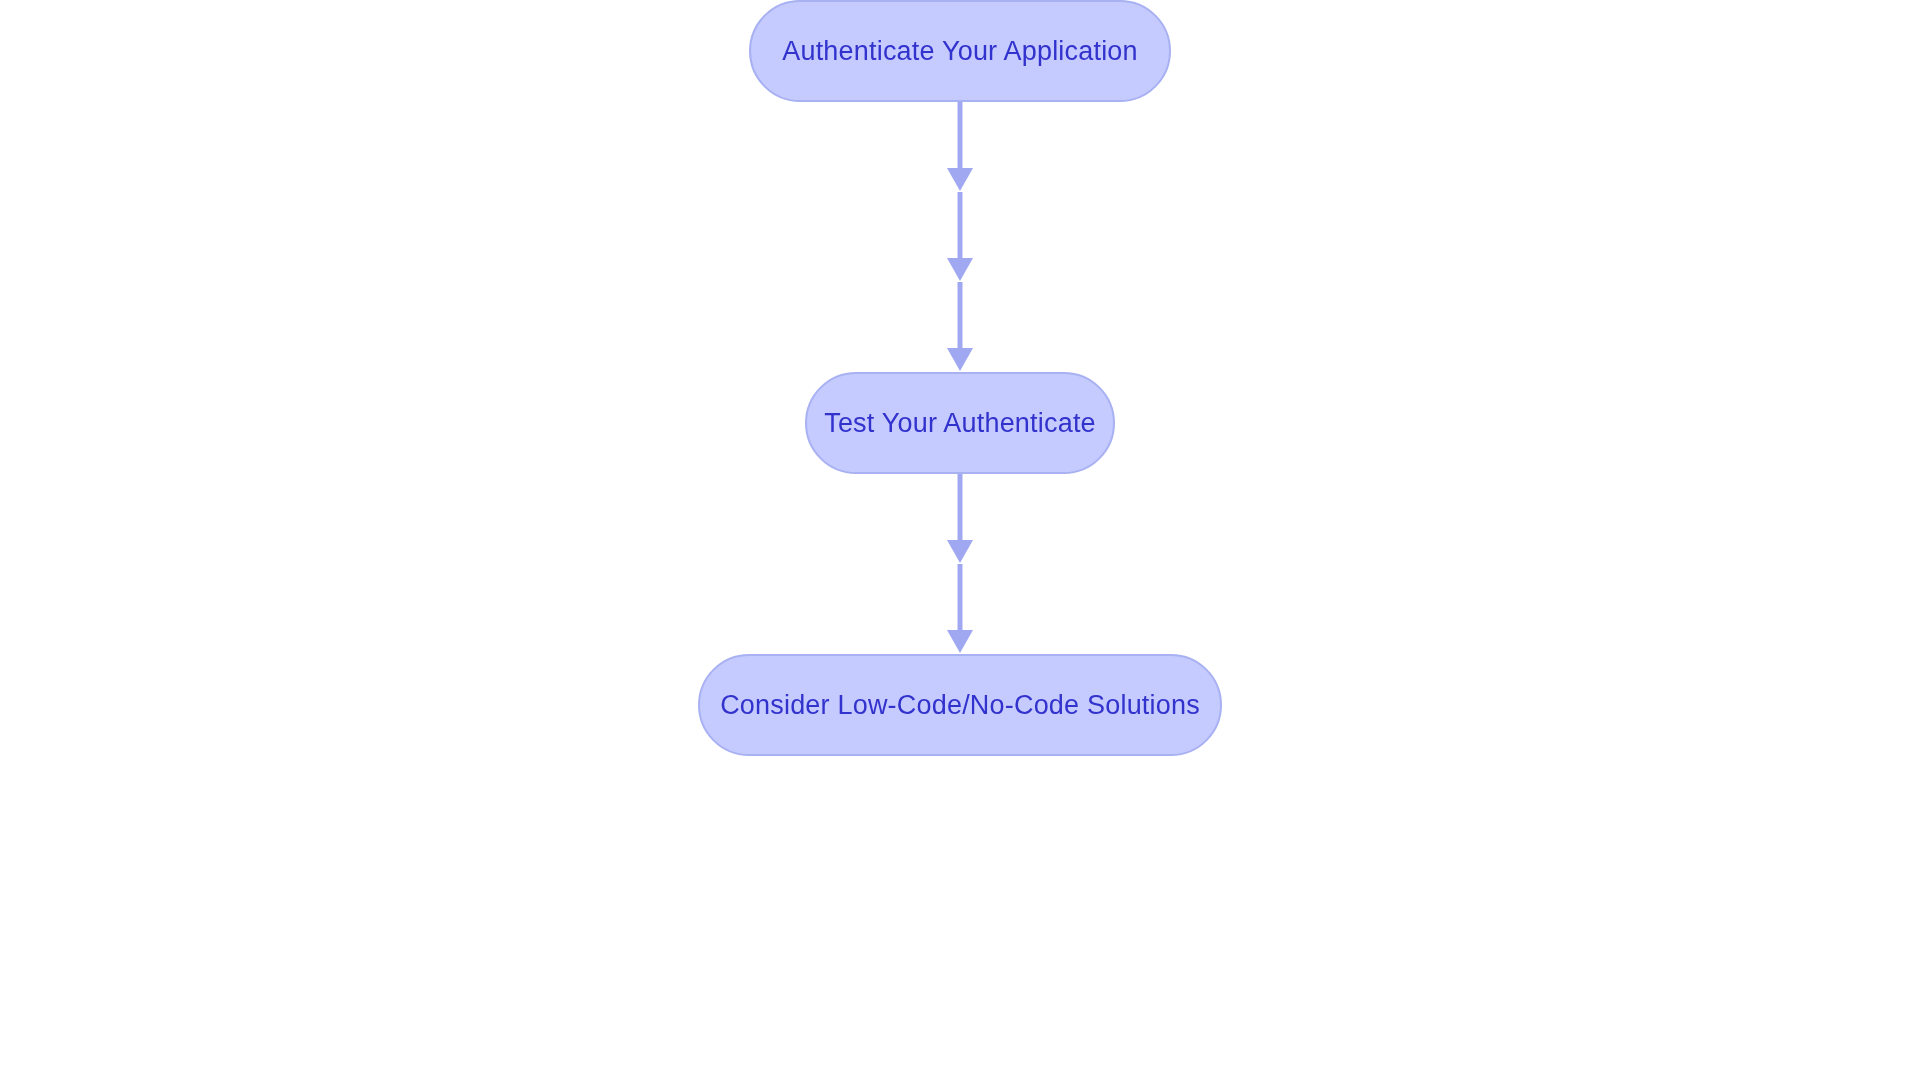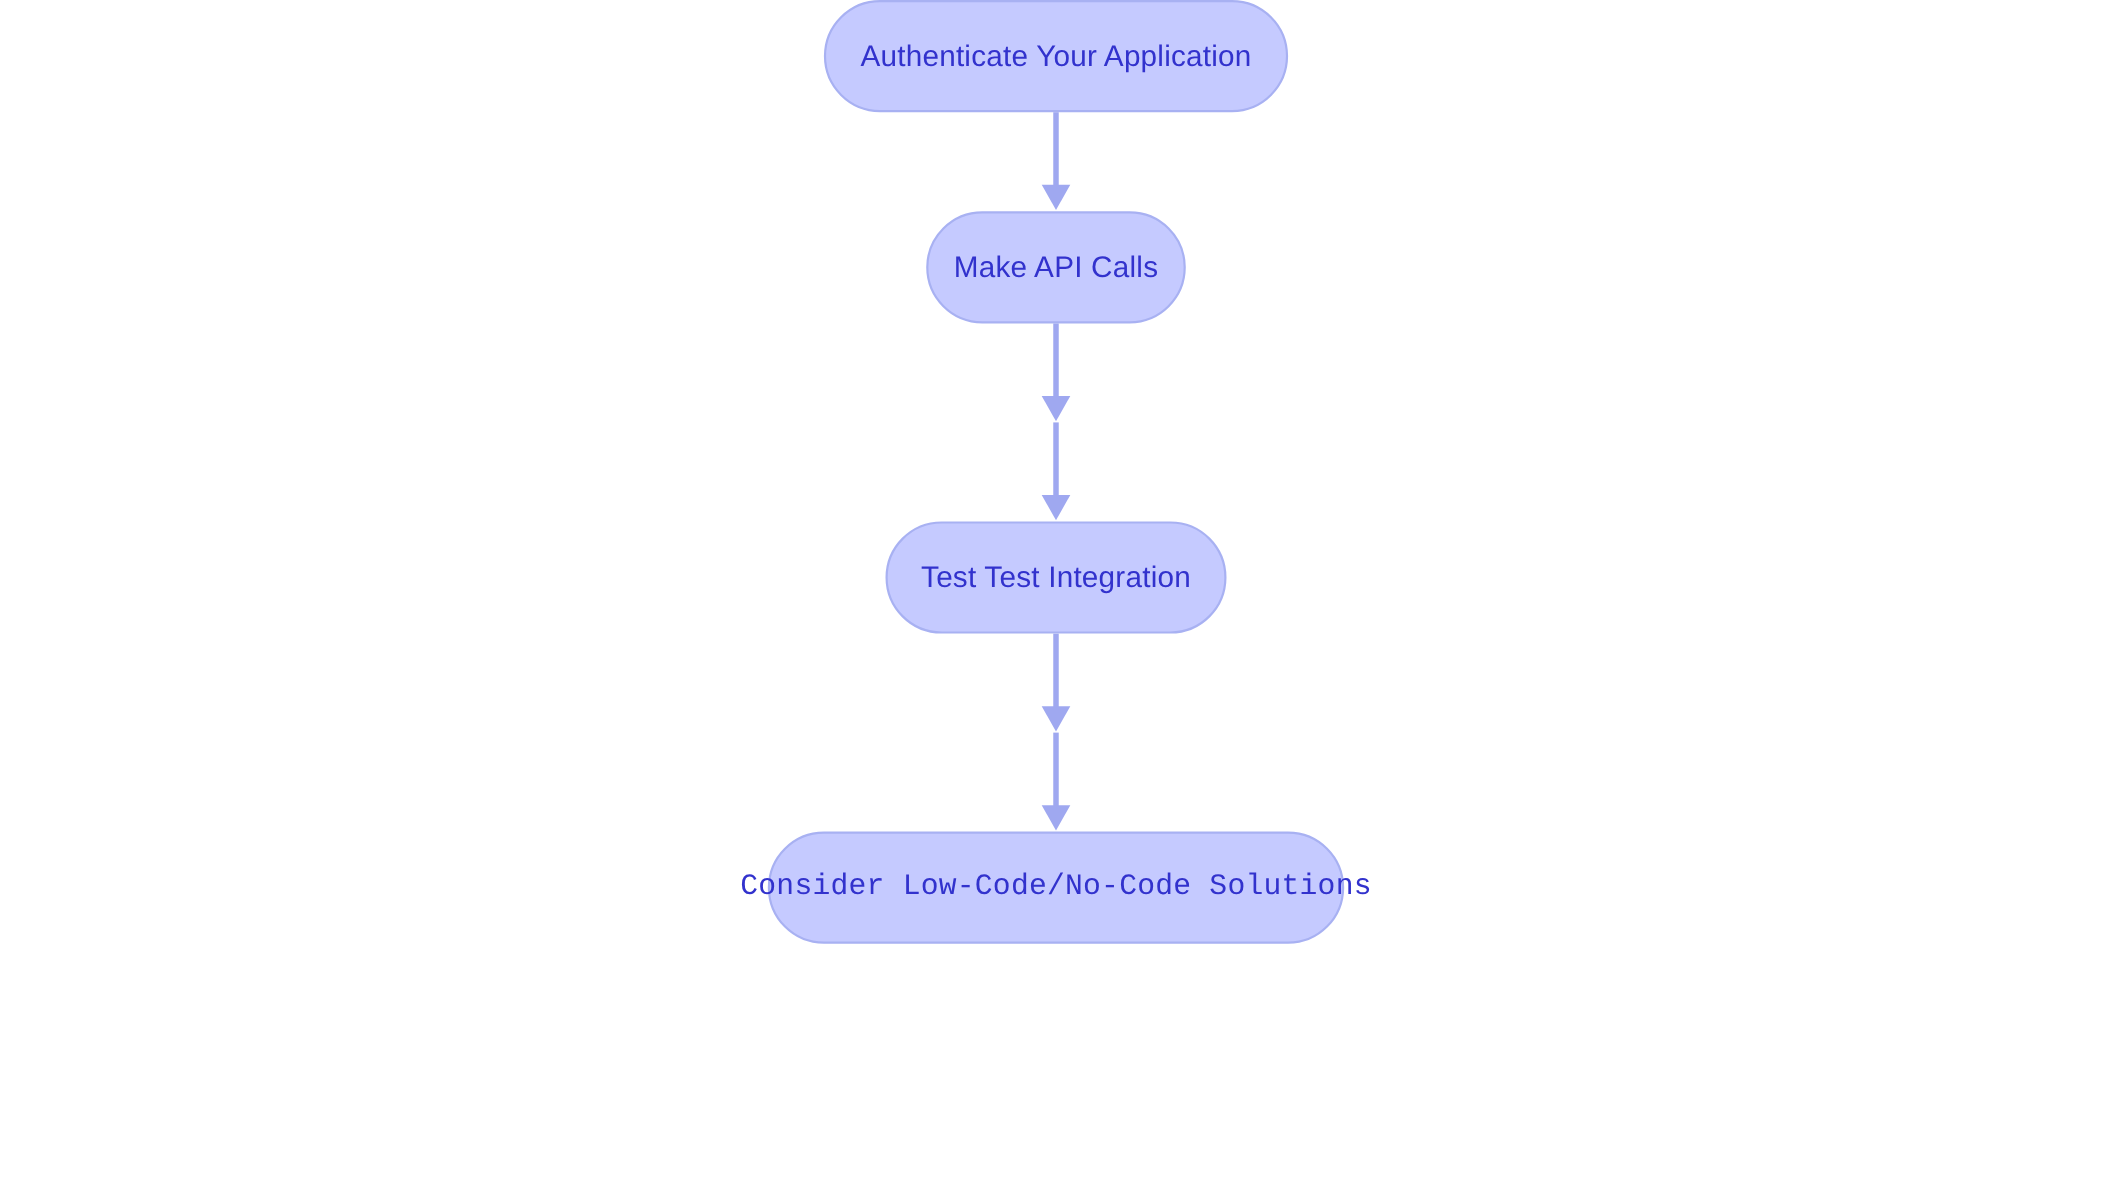--- a/index.html
+++ b/index.html
@@ -78,56 +78,53 @@
       <span class="node-label">Authenticate Your Application</span>
     </div>
 
     <div class="connector" style="height: 90px;">
       <svg width="30" height="90" viewBox="0 0 30 90" aria-hidden="true">
         <line x1="15" y1="0" x2="15" y2="68" stroke="#9fa8f0" stroke-width="5"></line>
         <polygon points="2,66 28,66 15,89" fill="#9fa8f0"></polygon>
       </svg>
     </div>
 
-    <div class="node" id="node-2" style="width: 236px; background: rgb(197, 202, 255); border-color: rgb(168, 177, 242); color: rgb(50, 50, 205);">
-      <span class="node-label">Make API Calls</span>
+
+    <div class="connector" style="height: 90px;">
+      <svg width="30" height="90" viewBox="0 0 30 90" aria-hidden="true">
+        <line x1="15" y1="0" x2="15" y2="68" stroke="#9fa8f0" stroke-width="5"></line>
+        <polygon points="2,66 28,66 15,89" fill="#9fa8f0"></polygon>
+      </svg>
+    </div>
+
+
+    <div class="connector" style="height: 90px;">
+      <svg width="30" height="90" viewBox="0 0 30 90" aria-hidden="true">
+        <line x1="15" y1="0" x2="15" y2="68" stroke="#9fa8f0" stroke-width="5"></line>
+        <polygon points="2,66 28,66 15,89" fill="#9fa8f0"></polygon>
+      </svg>
+    </div>
+
+    <div class="node" id="node-4" style="width: 310px; background: rgb(197, 202, 255); border-color: rgb(168, 177, 242); color: rgb(50, 50, 205);">
+      <span class="node-label">Test Your Authenticate</span>
     </div>
 
     <div class="connector" style="height: 90px;">
       <svg width="30" height="90" viewBox="0 0 30 90" aria-hidden="true">
         <line x1="15" y1="0" x2="15" y2="68" stroke="#9fa8f0" stroke-width="5"></line>
         <polygon points="2,66 28,66 15,89" fill="#9fa8f0"></polygon>
       </svg>
     </div>
 
 
     <div class="connector" style="height: 90px;">
       <svg width="30" height="90" viewBox="0 0 30 90" aria-hidden="true">
         <line x1="15" y1="0" x2="15" y2="68" stroke="#9fa8f0" stroke-width="5"></line>
         <polygon points="2,66 28,66 15,89" fill="#9fa8f0"></polygon>
       </svg>
     </div>
 
-    <div class="node" id="node-4" style="width: 310px; background: rgb(197, 202, 255); border-color: rgb(168, 177, 242); color: rgb(50, 50, 205);">
-      <span class="node-label">Test Test Integration</span>
-    </div>
-
-    <div class="connector" style="height: 90px;">
-      <svg width="30" height="90" viewBox="0 0 30 90" aria-hidden="true">
-        <line x1="15" y1="0" x2="15" y2="68" stroke="#9fa8f0" stroke-width="5"></line>
-        <polygon points="2,66 28,66 15,89" fill="#9fa8f0"></polygon>
-      </svg>
-    </div>
-
-
-    <div class="connector" style="height: 90px;">
-      <svg width="30" height="90" viewBox="0 0 30 90" aria-hidden="true">
-        <line x1="15" y1="0" x2="15" y2="68" stroke="#9fa8f0" stroke-width="5"></line>
-        <polygon points="2,66 28,66 15,89" fill="#9fa8f0"></polygon>
-      </svg>
-    </div>
-
-    <div class="node" id="node-6" style="width: 524px; background: rgb(197, 202, 255); border-color: rgb(168, 177, 242); color: rgb(50, 50, 205); font-family: Liberation Mono, monospace;">
+    <div class="node" id="node-6" style="width: 524px; background: rgb(197, 202, 255); border-color: rgb(168, 177, 242); color: rgb(50, 50, 205);">
       <span class="node-label">Consider Low-Code/No-Code Solutions</span>
     </div>
 
   </div>
 </div>
 
 </body></html>

